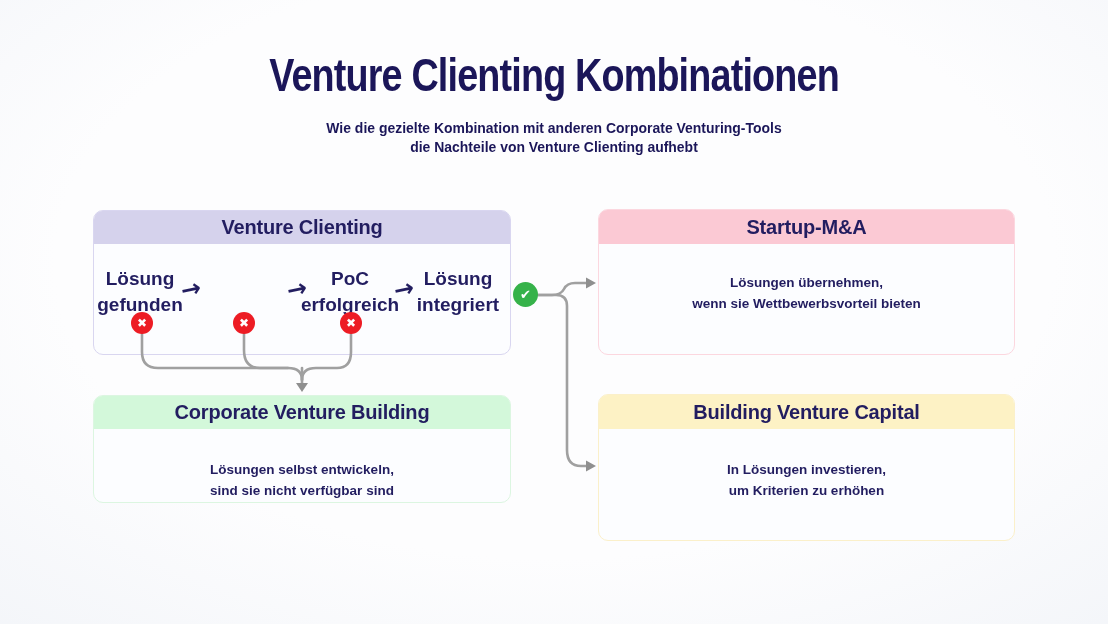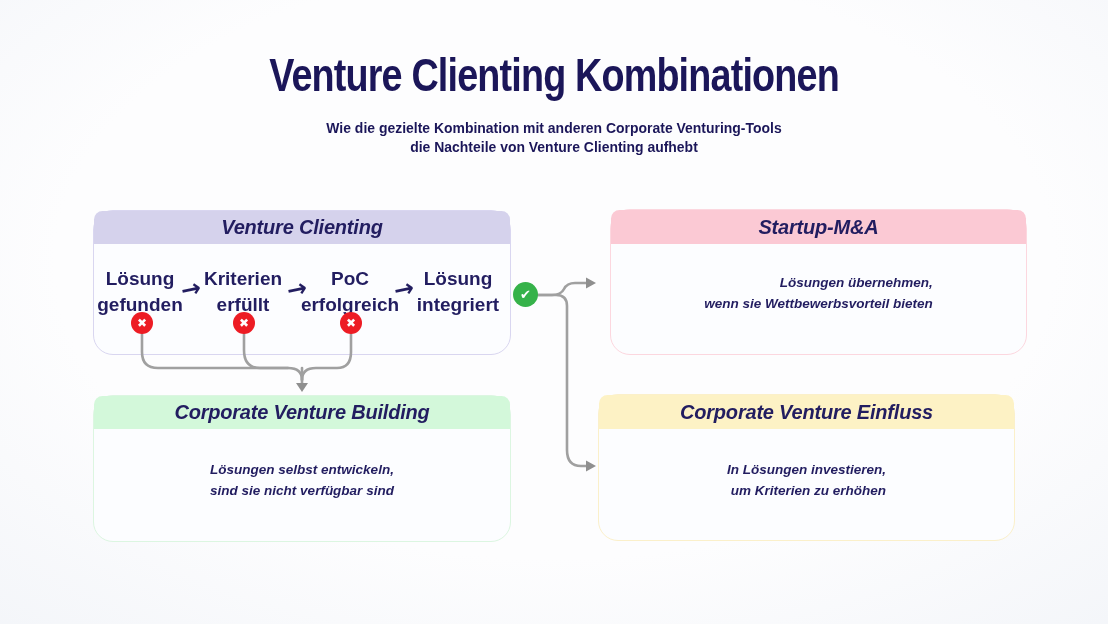--- a/index.html
+++ b/index.html
@@ -27,47 +27,46 @@
     position:absolute;top:118px;left:0;width:100%;
     text-align:center;
     font-size:15px;font-weight:bold;line-height:19px;
     color:var(--title-text,#1b1659);
     white-space:pre-line;
     transform:scaleX(0.93);transform-origin:center;
   }
   
   .vbox{
     position:absolute;
-    border-radius:20px;
+    border-radius:10px;
     background:#fcfdff;
     box-sizing:border-box;
     border:1.5px solid;
-    font-style:italic;
   }
   .vbox .vhead{
     box-sizing:border-box;
     border-radius:8.5px 8.5px 0 0;
     display:flex;align-items:center;justify-content:center;
     font-size:20px;font-weight:bold;
     color:var(--navy,#221d60);
     letter-spacing:-0.2px;
   }
   .vbox .vbody{
     display:flex;align-items:center;justify-content:center;
-    text-align:right;
+    text-align:center;
     font-size:13.5px;font-weight:bold;line-height:1.55;
     color:var(--navy,#221d60);
     white-space:pre-line;
   }
   .box-vc  {left:93px; top:210px;width:418px;height:145px;border-color:var(--lavender-border,#d9d6f0);}
   .box-vc  .vhead{height:33px;background:var(--lavender-header,#d5d2ec);}
-  .box-ma  {left:598px;top:209px;width:417px;height:146px;border-color:var(--pink-border,#fcd7df);margin-left:12px;}
+  .box-ma  {left:598px;top:209px;width:417px;height:146px;border-color:var(--pink-border,#fcd7df);}
   .box-ma  .vhead{height:34px;background:var(--pink-header,#fbc9d4);}
   .box-ma  .vbody{height:100px;}
-  .box-cvb {left:93px; top:395px;width:418px;height:147px;border-color:var(--green-border,#dcf6e1);}
+  .box-cvb {left:93px; top:395px;width:418px;height:108px;border-color:var(--green-border,#dcf6e1);}
   .box-cvb .vhead{height:33px;background:var(--green-header,#d3f8da);}
   .box-cvb .vbody{height:104px;}
   .box-cvc {left:598px;top:394px;width:417px;height:147px;border-color:var(--yellow-border,#fbf0ca);}
   .box-cvc .vhead{height:34px;background:var(--yellow-header,#fdf2c5);}
   .box-cvc .vbody{height:103px;}
   
   .step{
     position:absolute;top:272px;width:104px;height:40px;
     display:flex;align-items:center;justify-content:center;
     text-align:center;
@@ -138,22 +137,20 @@
     </g>
   </svg>
 
   <div class="vbox box-vc">
     <div class="vhead">Venture Clienting</div>
   </div>
 
   <div class="step step-1">Lösung
 gefunden</div>
   <div class="step-arrow sa-1">→</div>
-  <div class="step step-2">Kriterien
-erfüllt</div>
   <div class="step-arrow sa-2">→</div>
   <div class="step step-3">PoC
 erfolgreich</div>
   <div class="step-arrow sa-3">→</div>
   <div class="step step-4">Lösung
 integriert</div>
 
   <div class="fail-icon fx-1">✖</div>
   <div class="fail-icon fx-2">✖</div>
   <div class="fail-icon fx-3">✖</div>
@@ -165,18 +162,18 @@
 wenn sie Wettbewerbsvorteil bieten</div>
   </div>
 
   <div class="vbox box-cvb">
     <div class="vhead">Corporate Venture Building</div>
     <div class="vbody">Lösungen selbst entwickeln,
 sind sie nicht verfügbar sind</div>
   </div>
 
   <div class="vbox box-cvc">
-    <div class="vhead">Corporate Venture Einfluss</div>
+    <div class="vhead">Building Venture Capital</div>
     <div class="vbody">In Lösungen investieren,
 um Kriterien zu erhöhen</div>
   </div>
 
 </div>
 
 </body></html>

